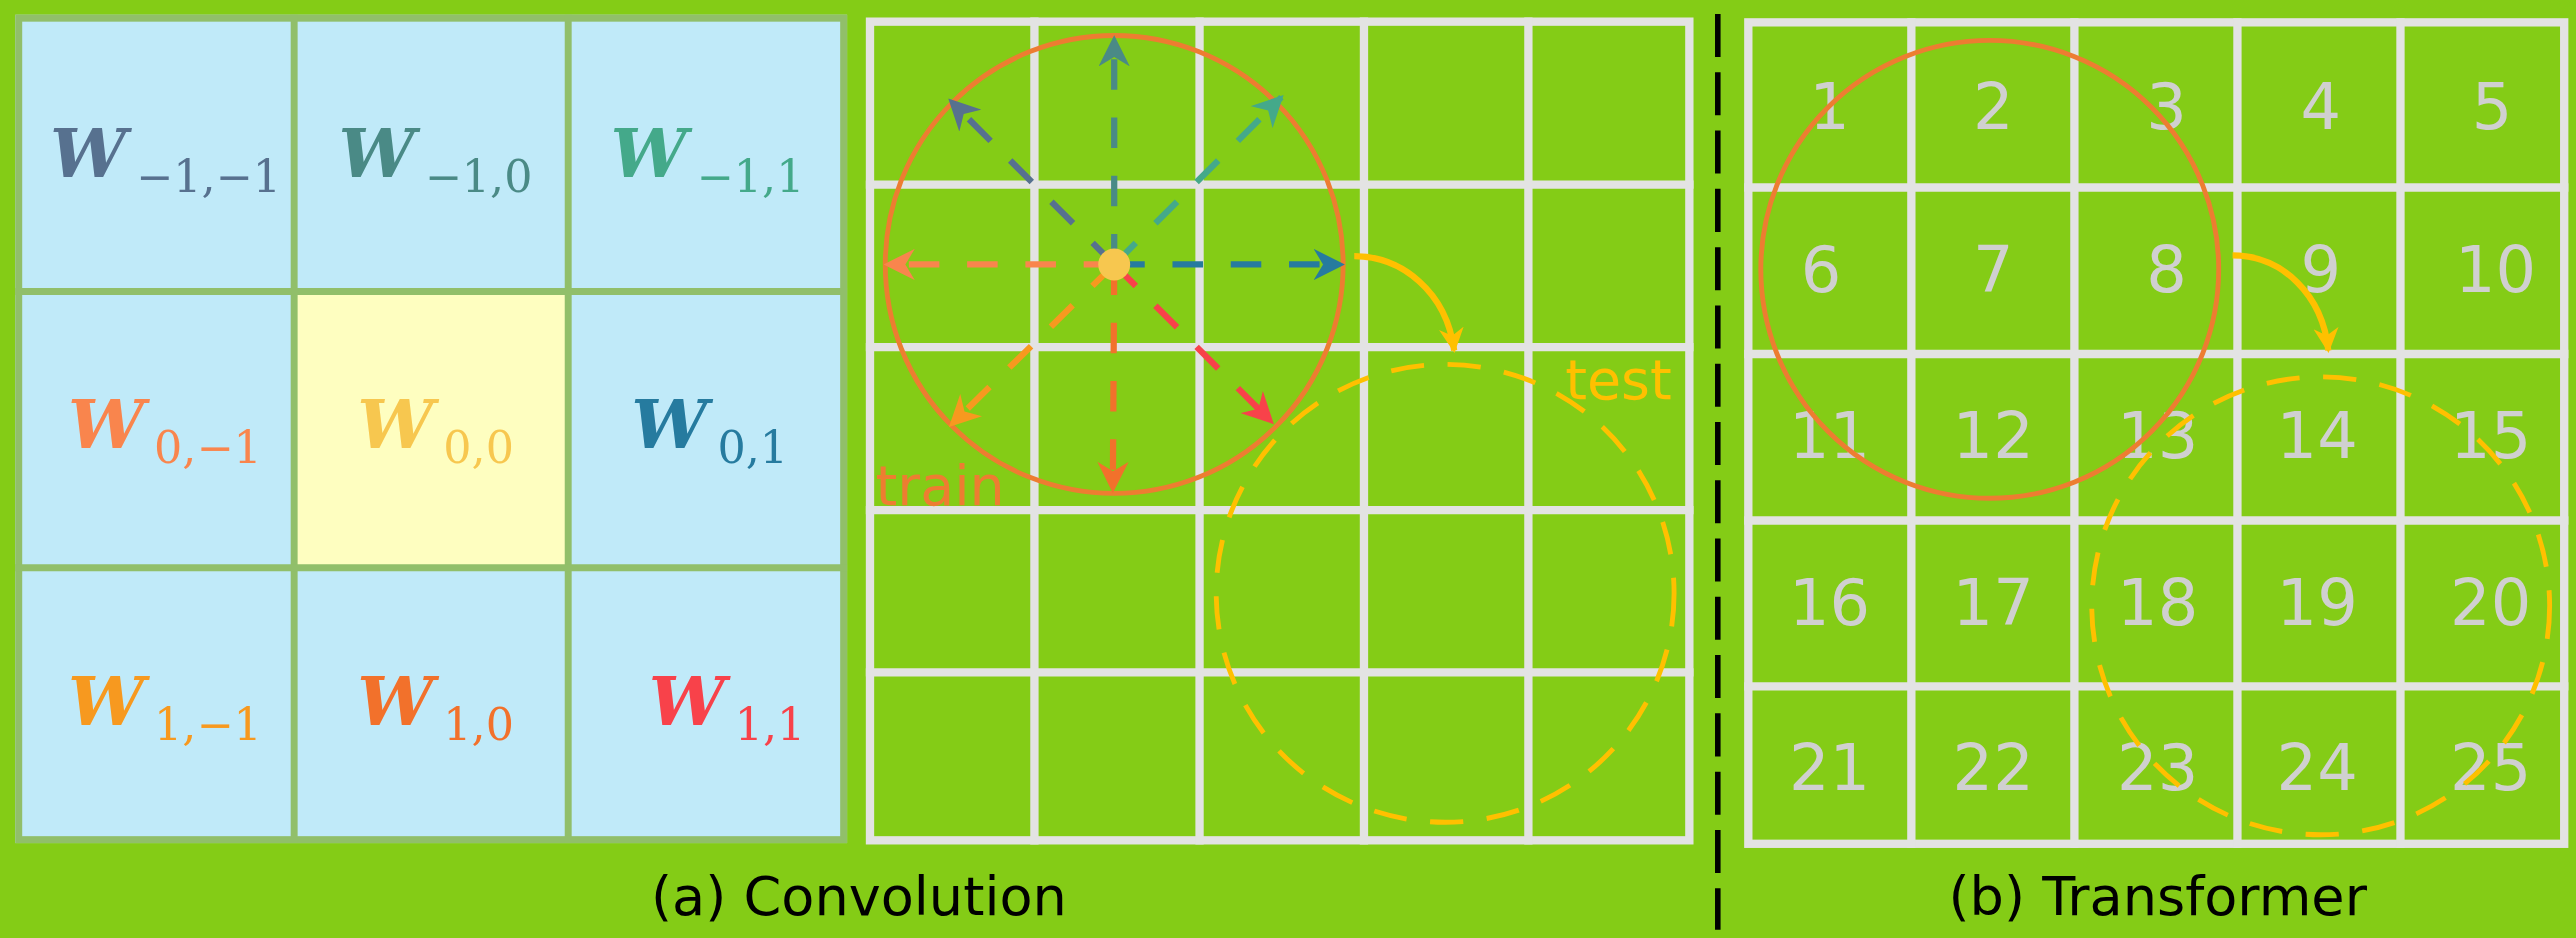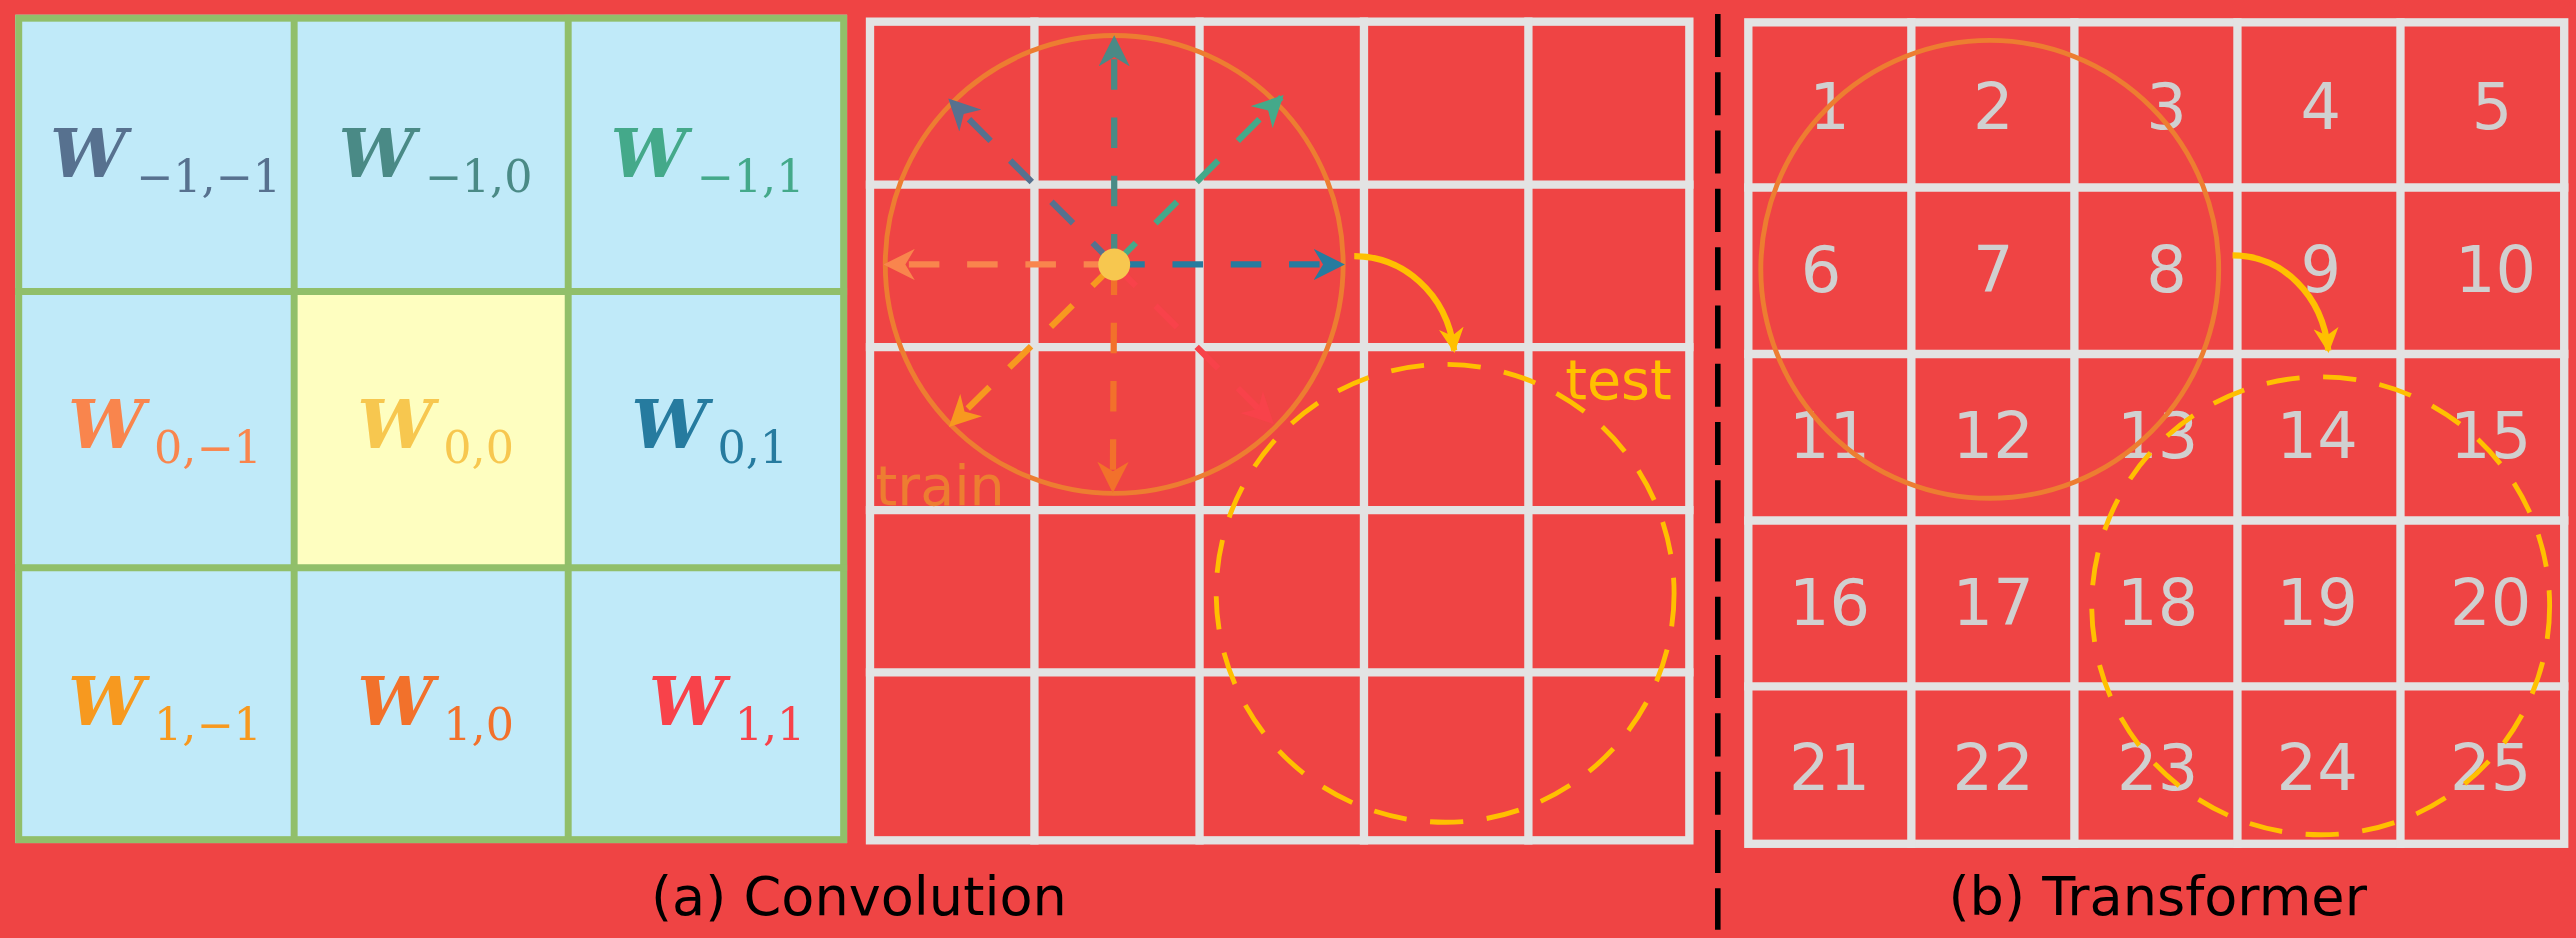--- a/index.html
+++ b/index.html
@@ -1,16 +1,16 @@
 <!DOCTYPE html>
 <html style="font-size:11px"><head>
 <meta charset="utf-8">
 <style>
   html, body { margin: 0; padding: 0; background: #ffffff; }
-  #stage { position: relative; width: 2576px; height: 939px; overflow: hidden; background: #ef4444; }
+  #stage { position: relative; width: 2576px; height: 939px; overflow: hidden; background: #84cc16; }
   svg { position: absolute; left: 0; top: 0; }
   .wtext { font-family: "DejaVu Serif", "Liberation Serif", serif; font-weight: bold; font-style: italic; }
   .sub { font-family: "DejaVu Serif", "Liberation Serif", serif; font-weight: normal; font-style: normal; }
   .caption { font-family: "DejaVu Sans", "Liberation Sans", sans-serif; font-size: 78px; fill: #000000; }
   .num { font-family: "DejaVu Sans", "Liberation Sans", sans-serif; font-size: 92px; fill: #d0d0d0; }
   .label { font-family: "DejaVu Sans", "Liberation Sans", sans-serif; font-size: 80px; }
 </style>
 </head>
 <body>
 

